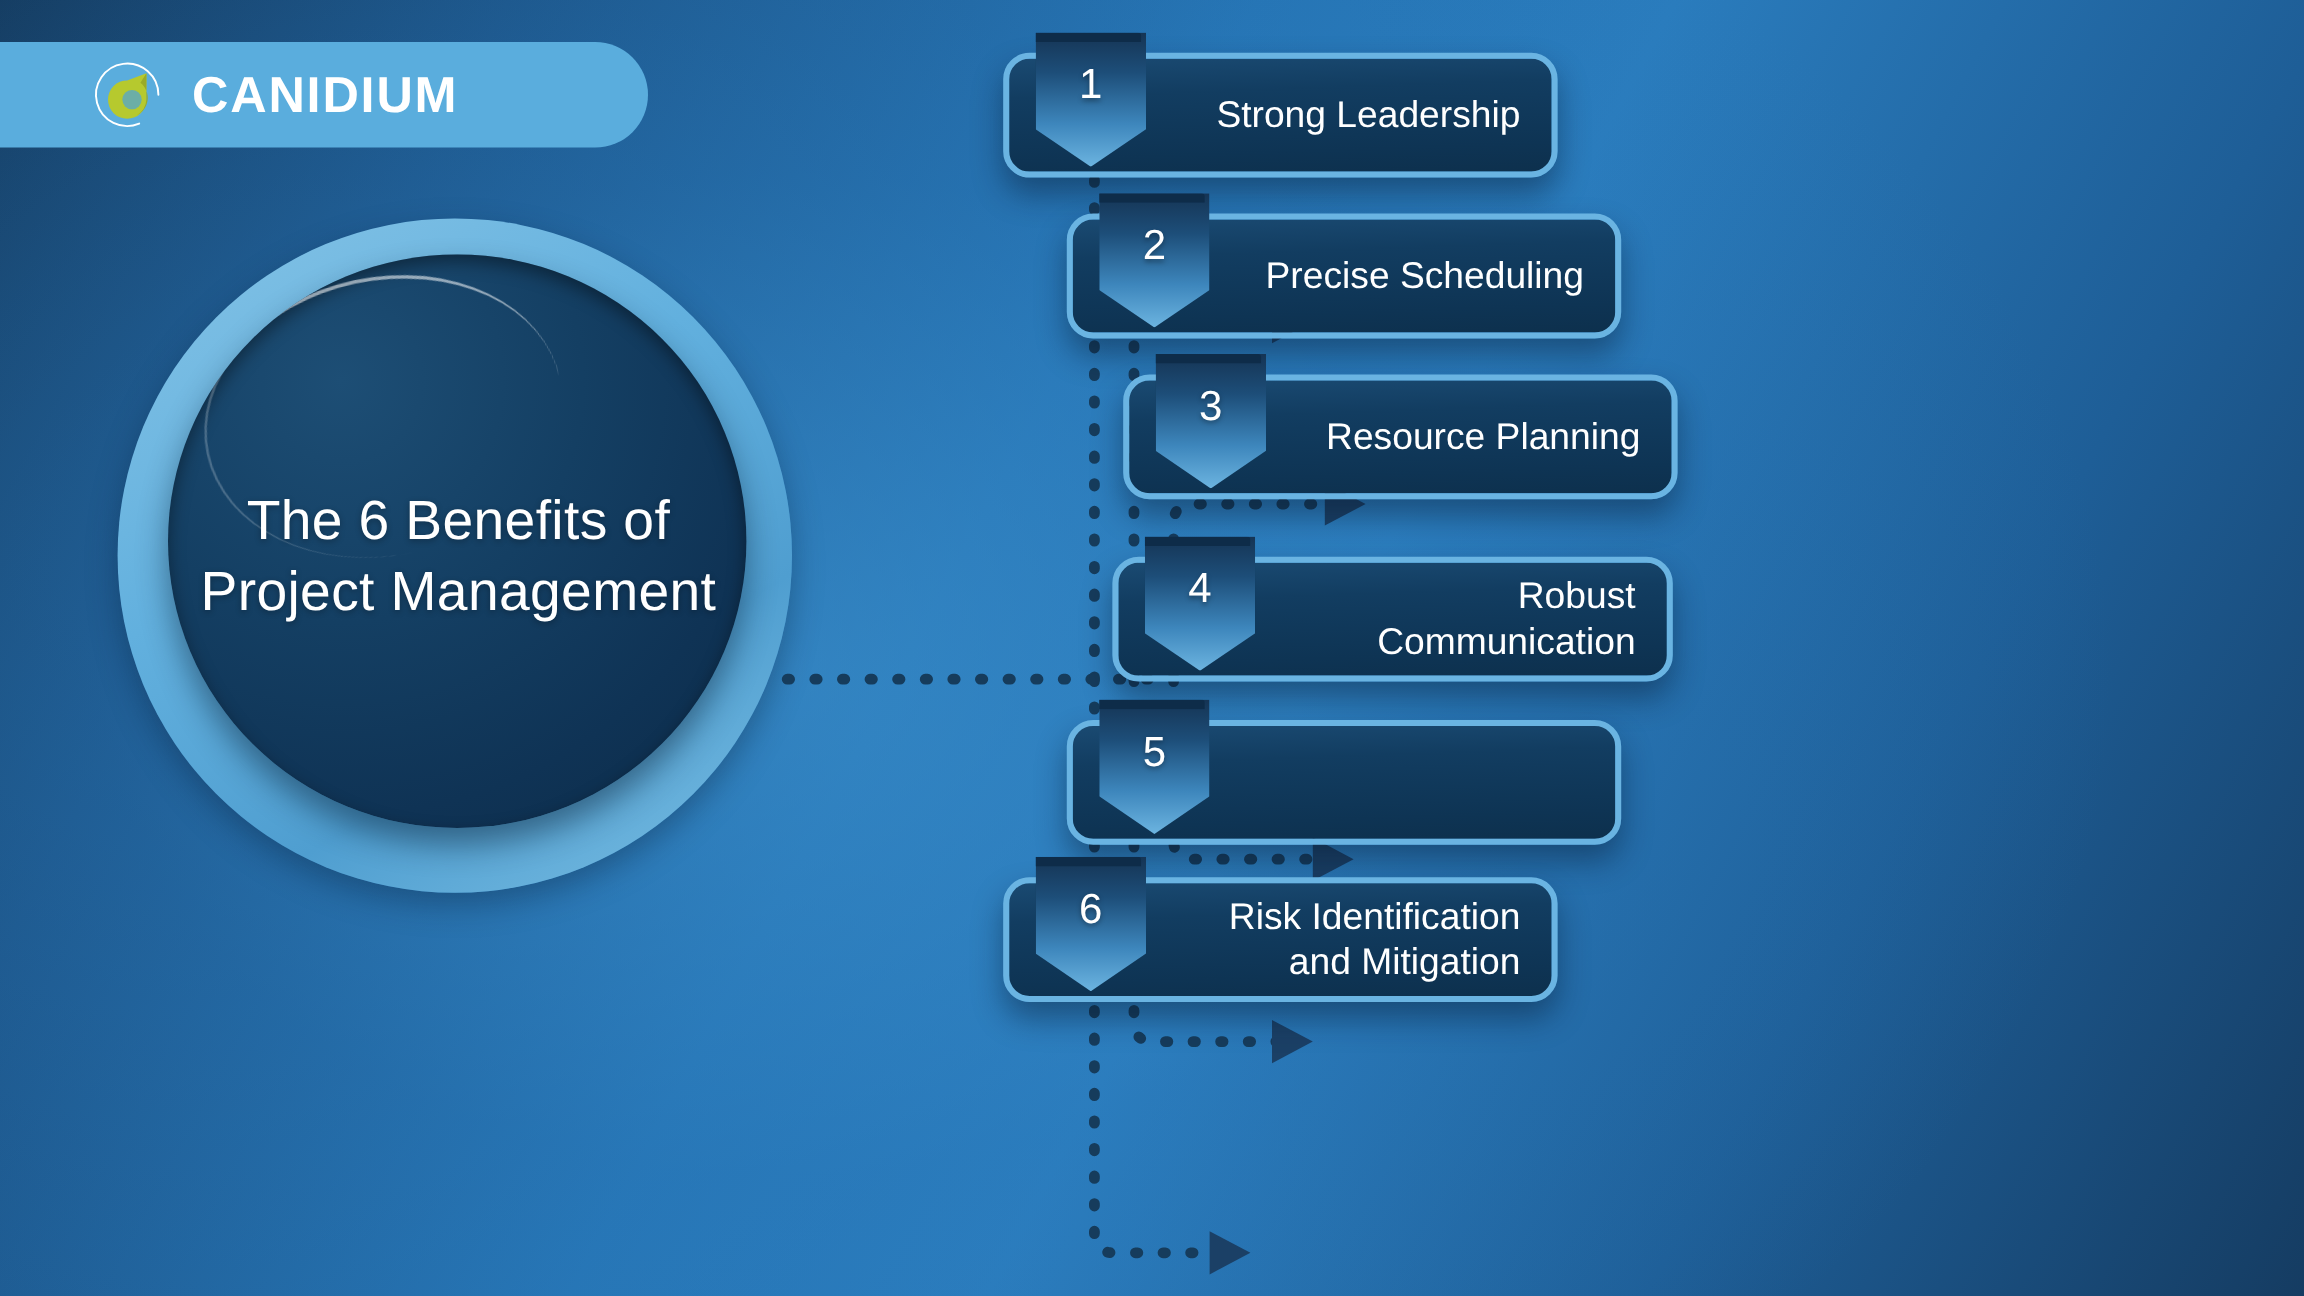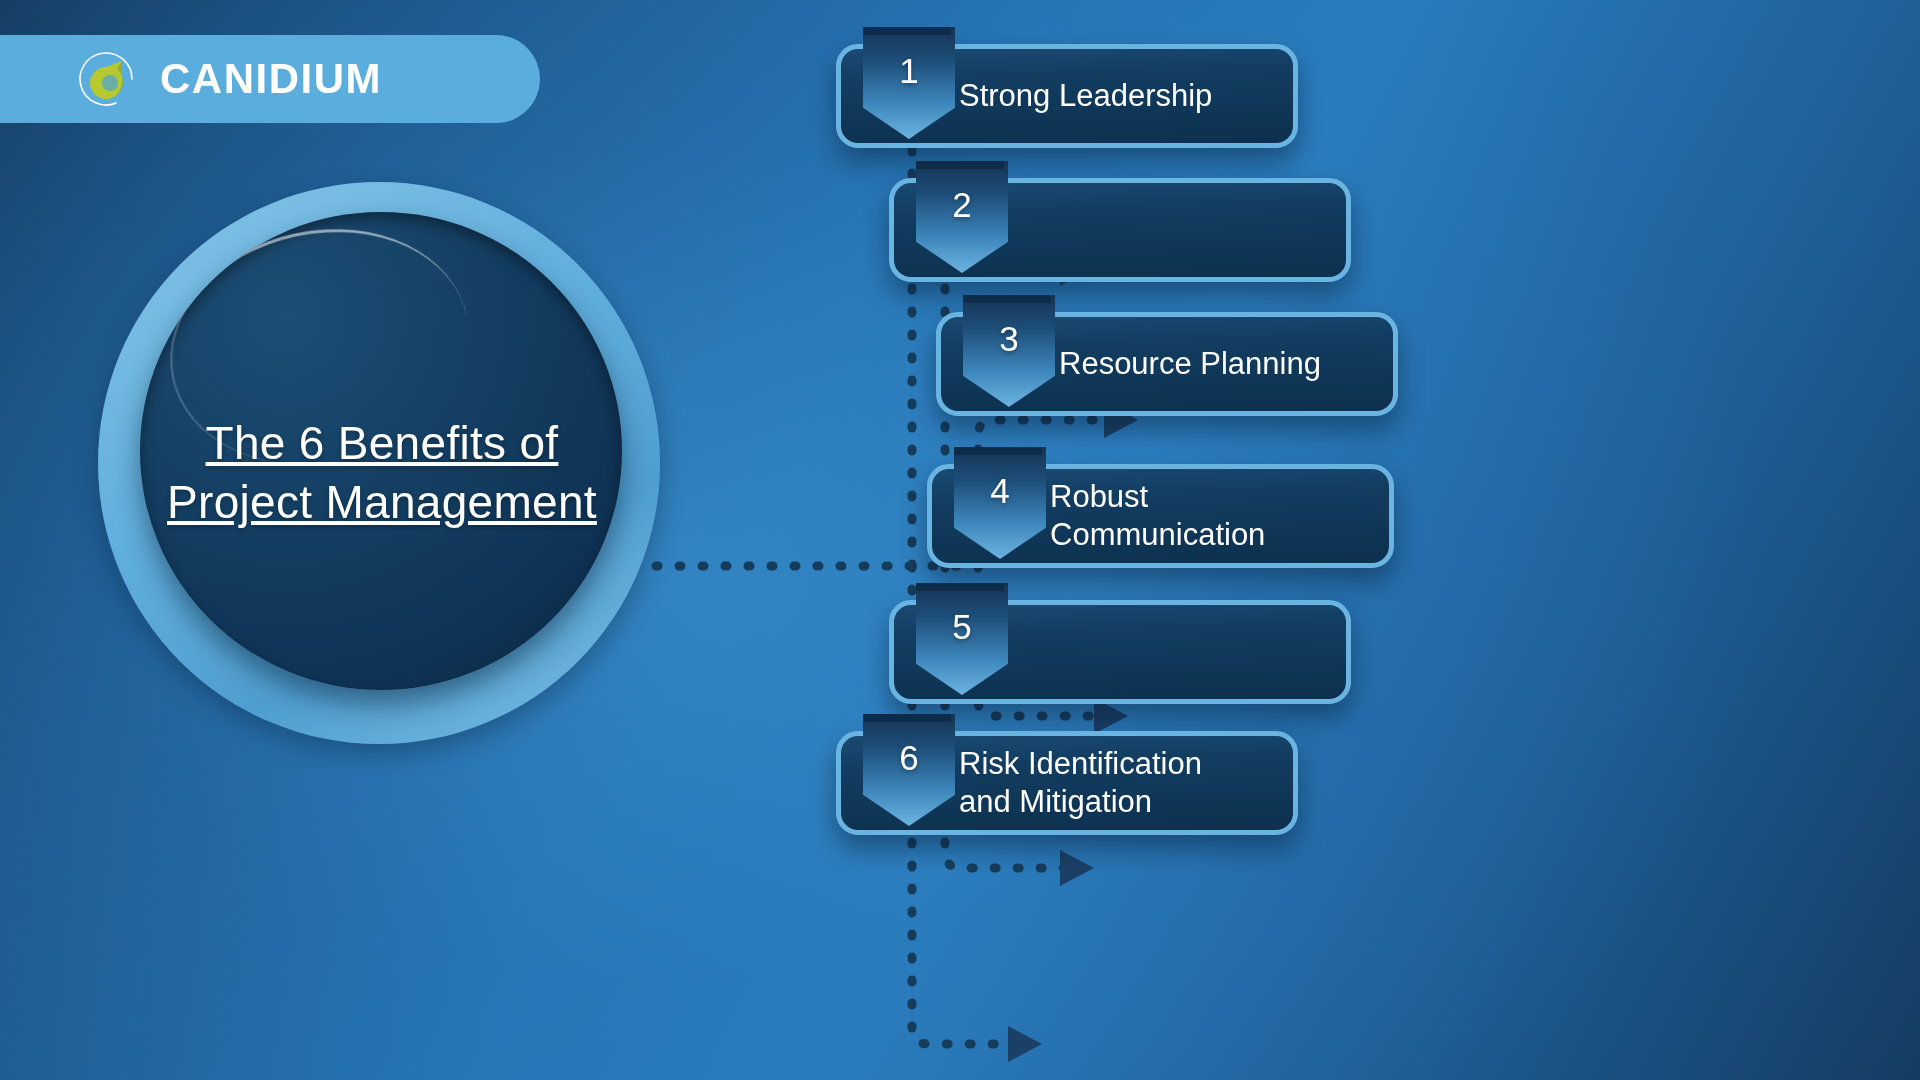--- a/index.html
+++ b/index.html
@@ -66,44 +66,43 @@
   #gloss::before{
     content:""; position:absolute;
     left:6%; top:4%; width:62%; height:48%;
     border-radius:50%;
     border-top:3px solid rgba(255,255,255,0.55);
     border-left:2px solid rgba(255,255,255,0.22);
     transform:rotate(-12deg);
     filter:blur(0.6px);
   }
   #circle-title {
-    position:absolute; left:98px; top:192px; width:562px; height:562px;
+    position:absolute; left:98px; top:182px; width:562px; height:562px;
     display:flex; align-items:center; justify-content:center;
     color:#ffffff; font-size:46px; line-height:1.28; text-align:center;
     letter-spacing:0.3px; white-space:pre-line; padding-left:6px;
     text-shadow:0 2px 5px rgba(0,0,0,0.30);
-    text-decoration:underline;
   }
 
   
   #wires { position:absolute; left:0; top:0; width:1920px; height:1080px; }
 
   
   .card {
     position:absolute;
     border:5px solid #6ab4e2;
     border-radius:22px;
     background:linear-gradient(175deg,#1a4a72 0%,#113c60 28%,#0e3454 76%,#0d3busy 100%);
     background:linear-gradient(178deg,#1a4a72 0%,#123d61 30%,#0e3454 78%,#0d304d 100%);
     box-shadow:0 14px 26px rgba(5,22,42,0.42);
     display:flex; align-items:center;
   }
   .card-label {
     color:#ffffff; font-size:31px; line-height:1.24;
-    white-space:pre-line; text-align:left;
+    white-space:pre-line; text-align:right;
     width:100%; padding-left:118px; padding-right:26px;
   }
   .badge {
     position:absolute; top:-22px; width:92px; height:112px;
     background:linear-gradient(180deg,#153454 0%,#1d4e79 30%,#3d86bc 68%,#6cb4e0 100%);
     clip-path:polygon(0 0,100% 0,100% 72%,50% 100%,0 72%);
     box-shadow:0 4px 10px rgba(0,0,0,0.35);
     display:flex; align-items:flex-start; justify-content:center;
     padding-top:26px;
   }
@@ -172,20 +171,21 @@
       <div class="card" style="left: 836px; top: 44px; width: 462px; height: 104px;">
         <div class="badge" style="left: 22px;">
           <span class="badge-num">1</span>
         </div>
         <div class="card-label">Strong Leadership</div>
       </div>
       <div class="card" style="left: 889px; top: 178px; width: 462px; height: 104px;">
         <div class="badge" style="left: 22px;">
           <span class="badge-num">2</span>
         </div>
+        <div class="card-label">Precise Scheduling</div>
       </div>
       <div class="card" style="left: 936px; top: 312px; width: 462px; height: 104px;">
         <div class="badge" style="left: 22px;">
           <span class="badge-num">3</span>
         </div>
         <div class="card-label">Resource Planning</div>
       </div>
       <div class="card" style="left: 927px; top: 464px; width: 467px; height: 104px;">
         <div class="badge" style="left: 22px;">
           <span class="badge-num">4</span>

